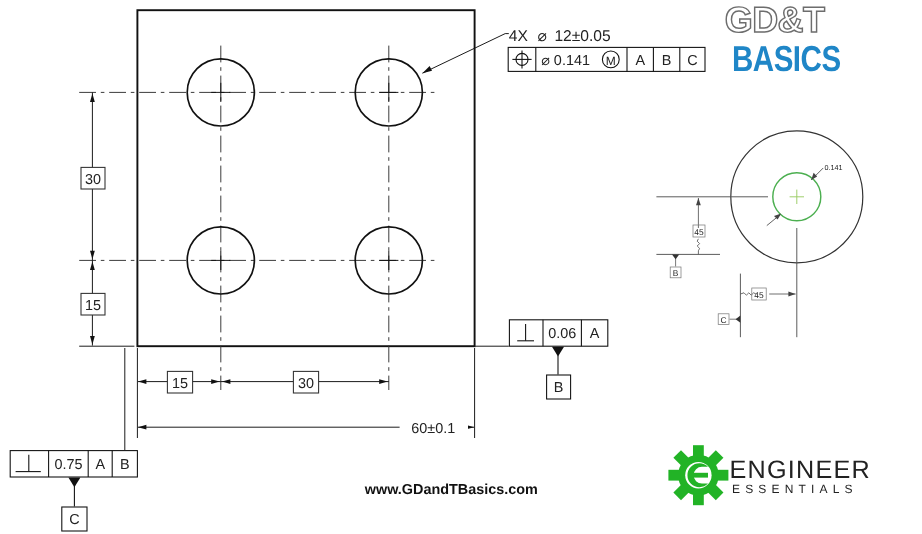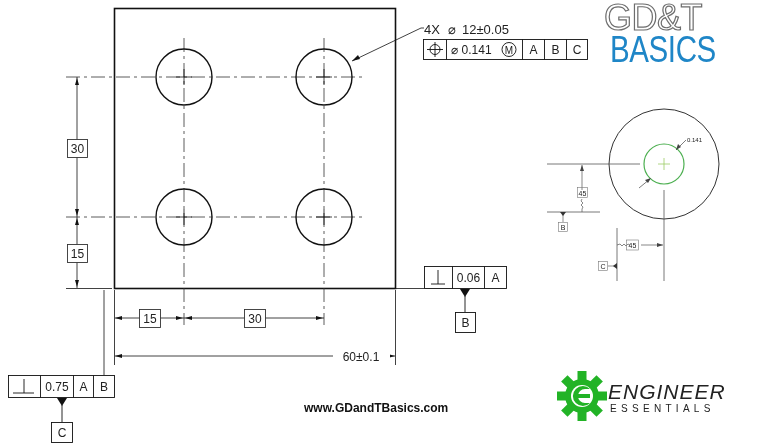--- a/index.html
+++ b/index.html
@@ -1,23 +1,23 @@
 <!DOCTYPE html>
 <html><head>
 <meta charset="utf-8">
 <style>
   html, body { margin: 0; padding: 0; background: #ffffff; }
   body { width: 768px; height: 445px; position: relative; overflow: hidden; font-family: "Liberation Sans", sans-serif; }
   svg text { font-family: "Liberation Sans", sans-serif; }
   .abs { position: absolute; }
-  .logo-gdt { left: 604px; top: 2px; font-family: "Liberation Sans", sans-serif; font-weight: normal; font-size: 36px; letter-spacing: -0.5px; line-height: 32px; }
+  .logo-gdt { left: 604px; top: 2px; font-family: "Liberation Sans", sans-serif; font-weight: bold; font-size: 30px; letter-spacing: -0.5px; line-height: 32px; }
   .logo-gdt .outline { color: #ffffff; -webkit-text-stroke: 1.2px #6d6d6d; }
   .logo-gdt .basics { color: #1f86c7; margin-left: 6px; font-family: "Liberation Sans", sans-serif; transform: scaleX(0.82); display: inline-block; transform-origin: left; }
   .url { left: 304px; top: 401px; font-size: 12px; font-weight: bold; color: #111; }
-  .ee-title { left: 608px; top: 380px; font-size: 21px; font-weight: normal; color: #222; letter-spacing: 1px; font-style: italic; }
+  .ee-title { left: 608px; top: 380px; font-size: 21px; font-weight: normal; color: #222; letter-spacing: 1px; }
   .ee-sub { left: 610px; top: 403px; font-size: 10px; color: #222; letter-spacing: 4.3px; }
 </style>
 </head>
 <body>
 
 <svg class="abs" style="left:0;top:0" width="768" height="445" viewBox="0 0 768 445">
   <g stroke="#111" fill="none">
 
     <rect x="114.5" y="8.5" width="281" height="280" stroke-width="1.6"></rect>
 

